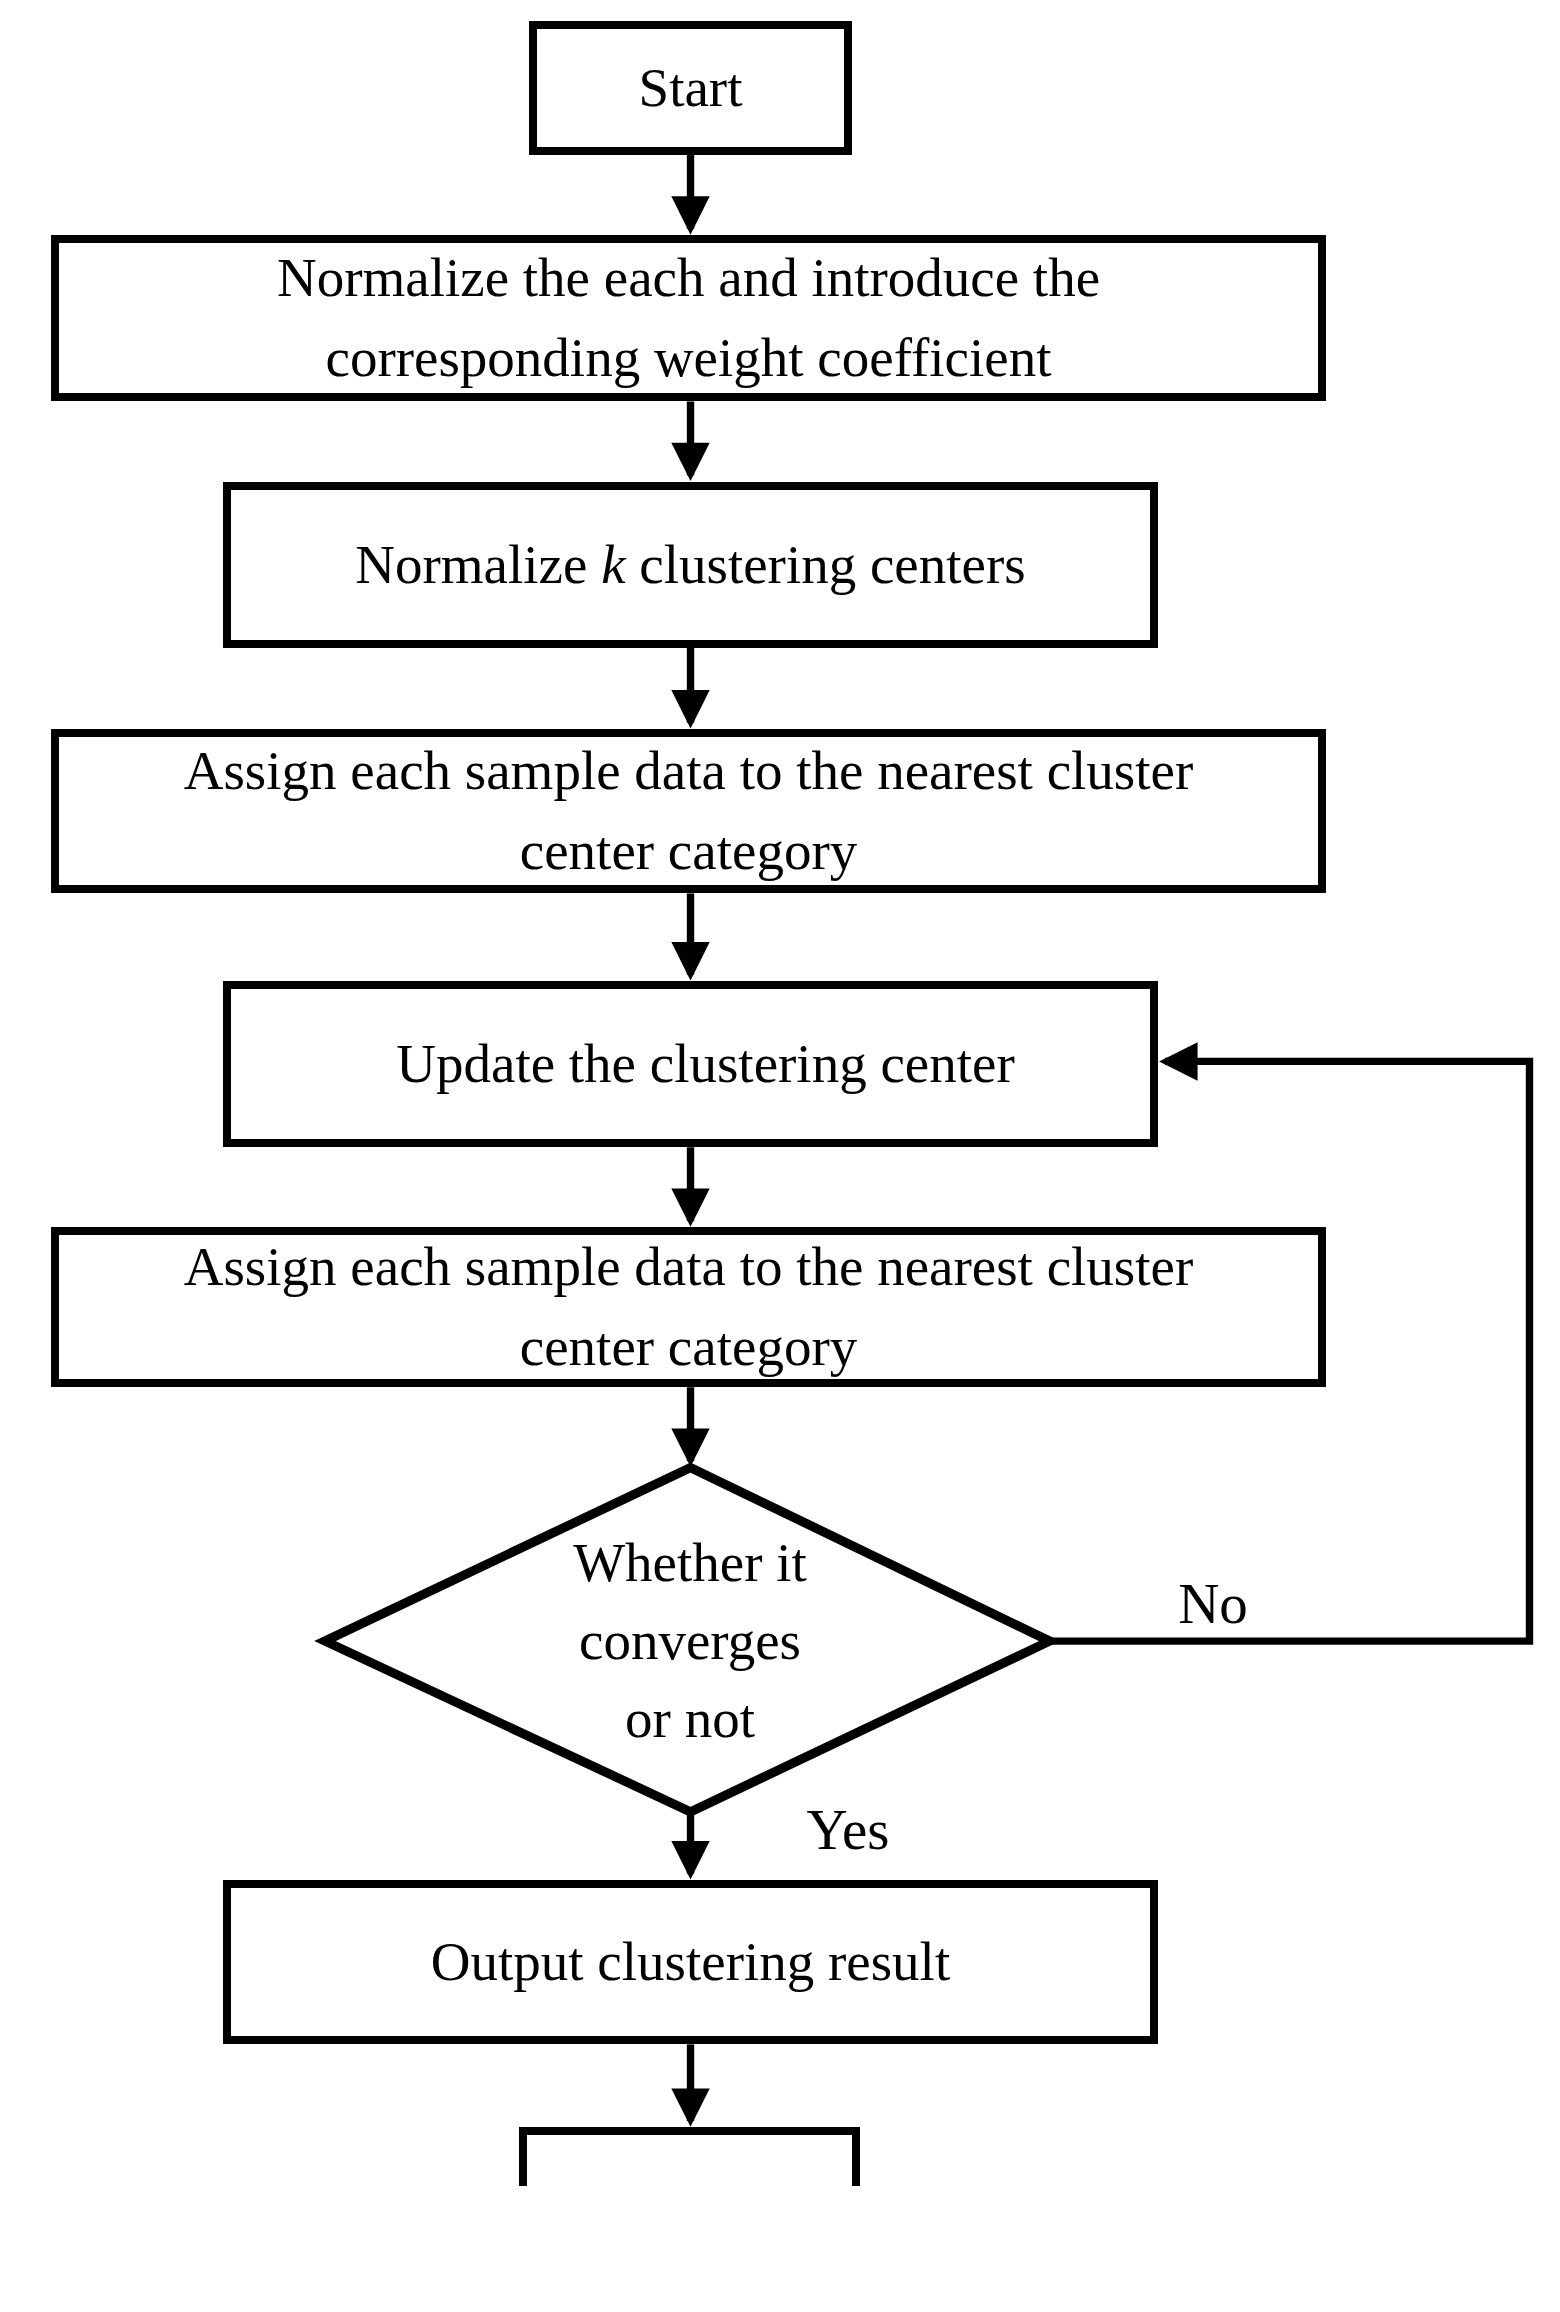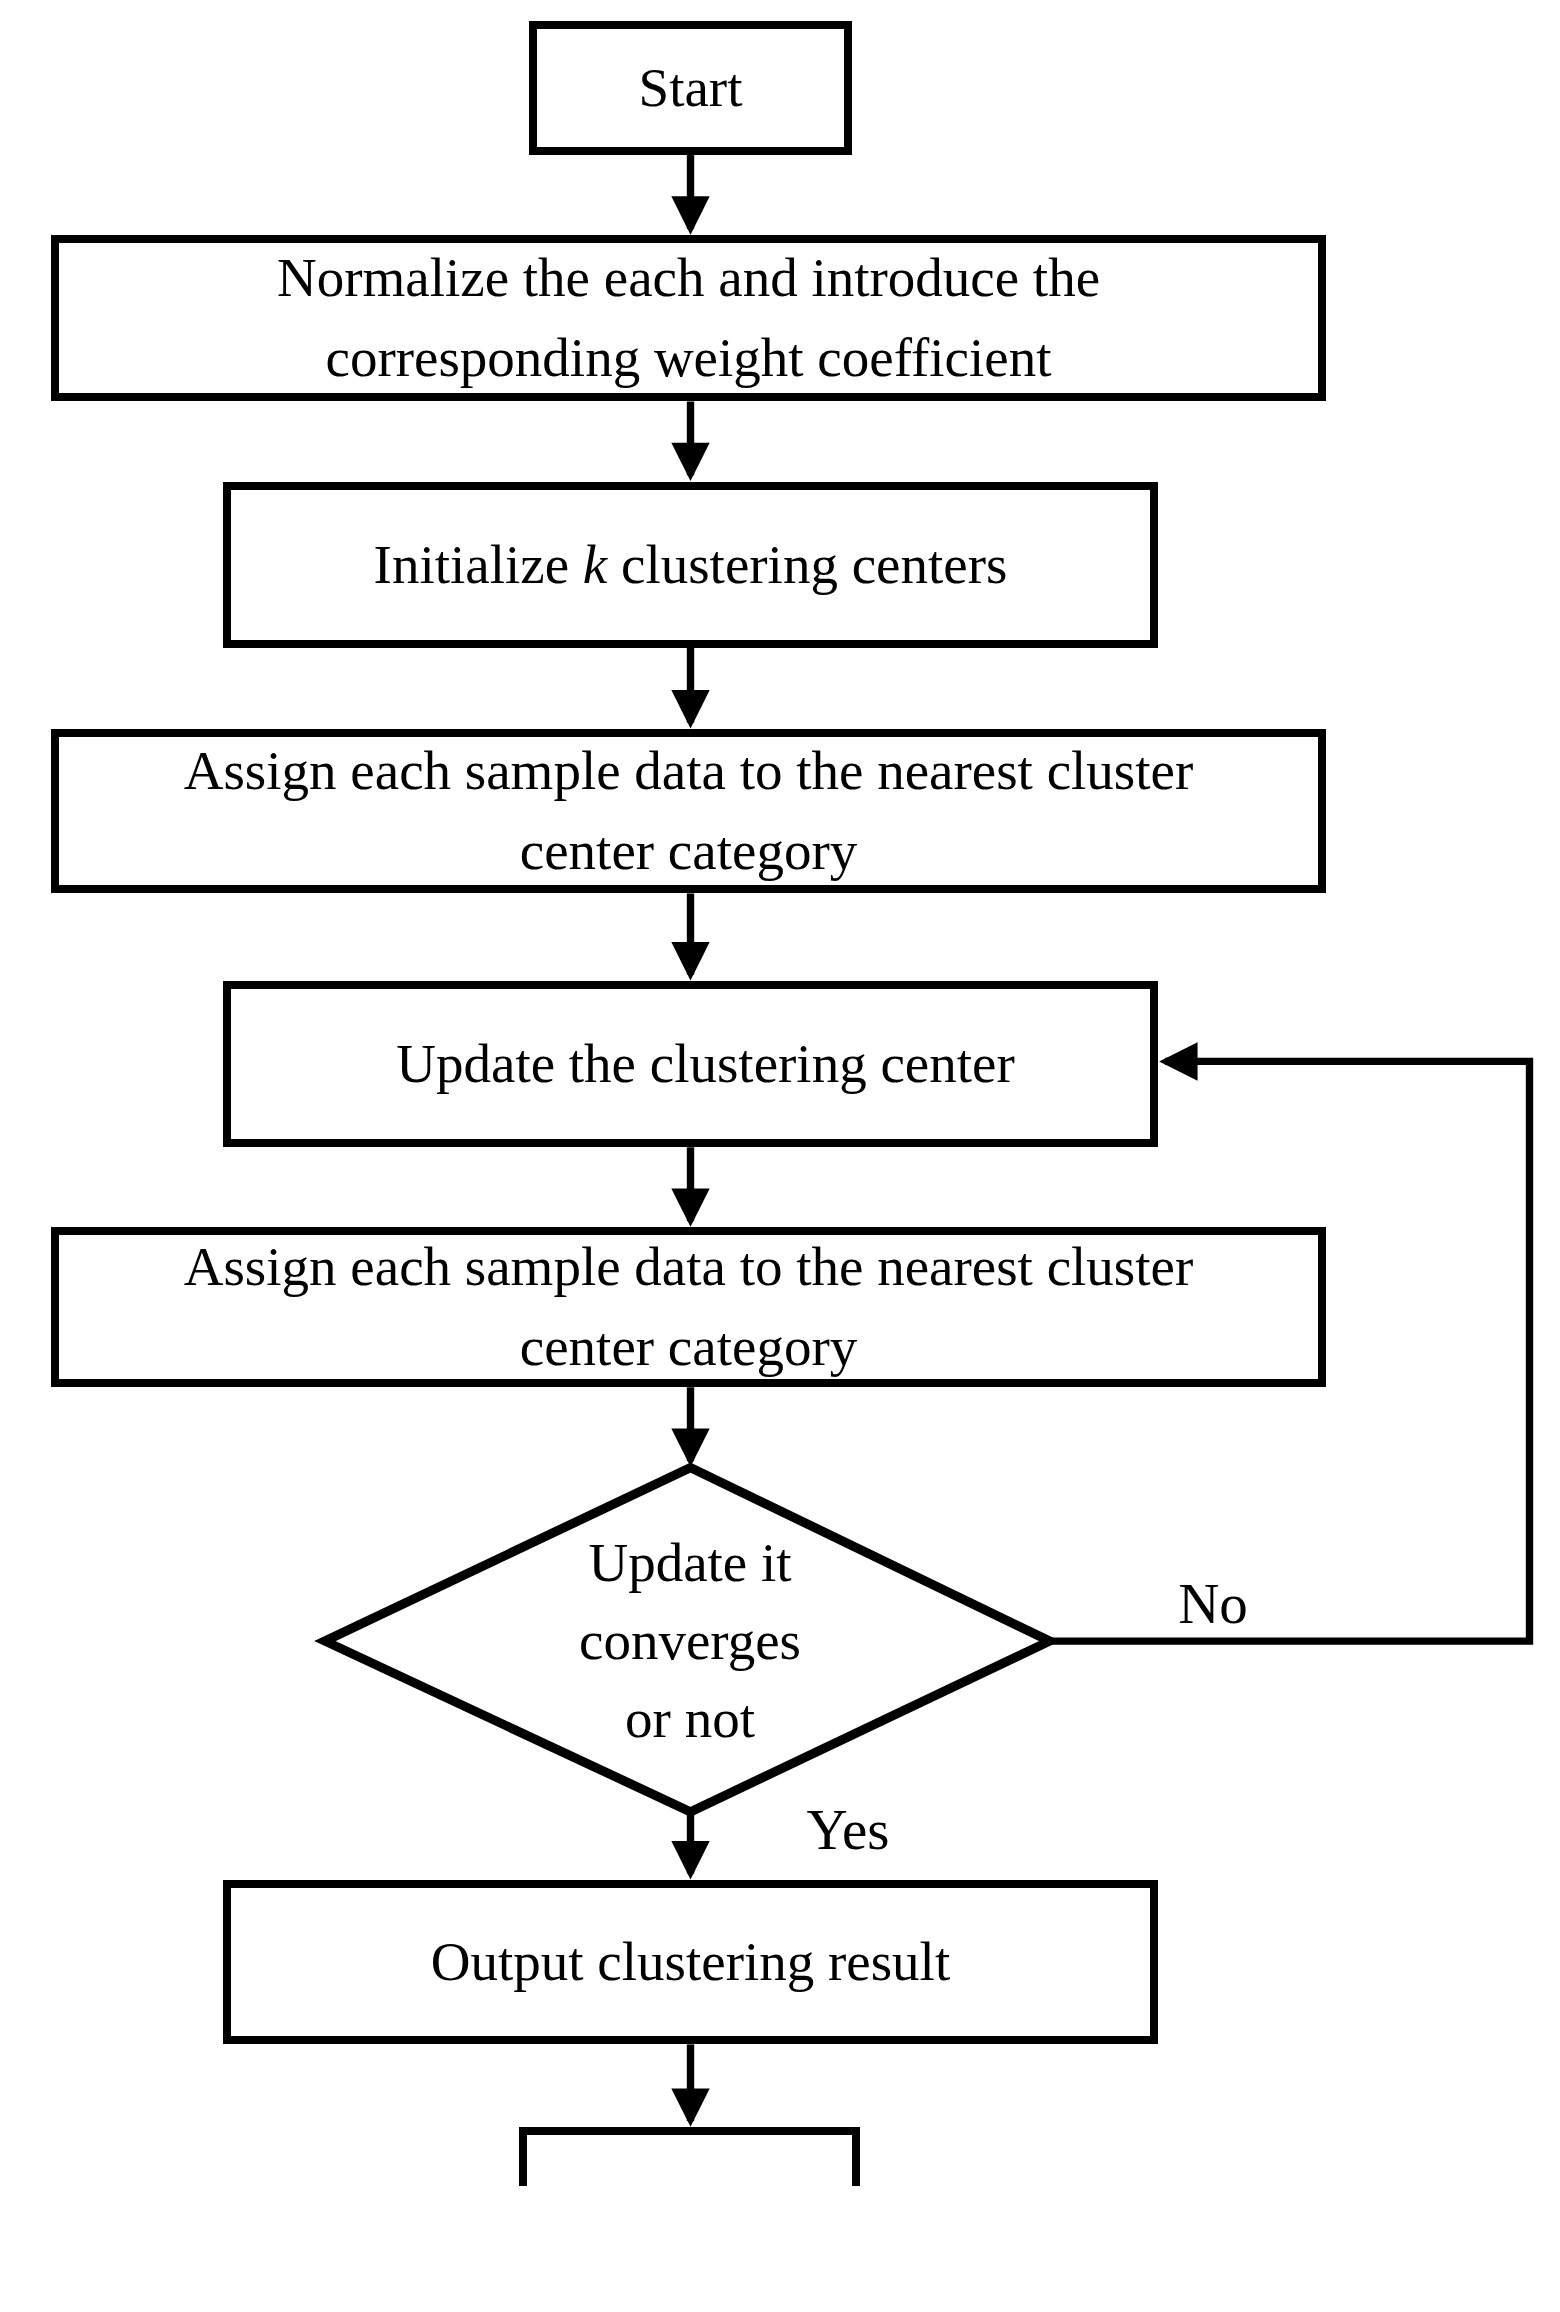--- a/index.html
+++ b/index.html
@@ -106,39 +106,39 @@
   <div class="node node-start">
     <span class="one-line">Start</span>
   </div>
 
   <div class="node node-normalize">
     <span>Normalize the each and introduce the</span>
     <span>corresponding weight coefficient</span>
   </div>
 
   <div class="node node-initialize">
-    <span class="one-line"><span class="inline-part">Initialize </span><span class="inline-part em-k">k</span><span class="inline-part"> clustering centers</span></span>
+    <span class="one-line"><span class="inline-part">Normalize </span><span class="inline-part em-k">k</span><span class="inline-part"> clustering centers</span></span>
   </div>
 
   <div class="node node-assign1">
     <span>Assign each sample data to the nearest cluster</span>
     <span>center category</span>
   </div>
 
   <div class="node node-update">
     <span class="one-line">Update the clustering center</span>
   </div>
 
   <div class="node node-assign2">
     <span>Assign each sample data to the nearest cluster</span>
     <span>center category</span>
   </div>
 
   <div class="decision-text">
-    <span>Update it</span>
+    <span>Whether it</span>
     <span>converges</span>
     <span>or not</span>
   </div>
 
   <div class="edge-label edge-label-no">No</div>
   <div class="edge-label edge-label-yes">Yes</div>
 
   <div class="node node-output">
     <span class="one-line">Output clustering result</span>
   </div>

